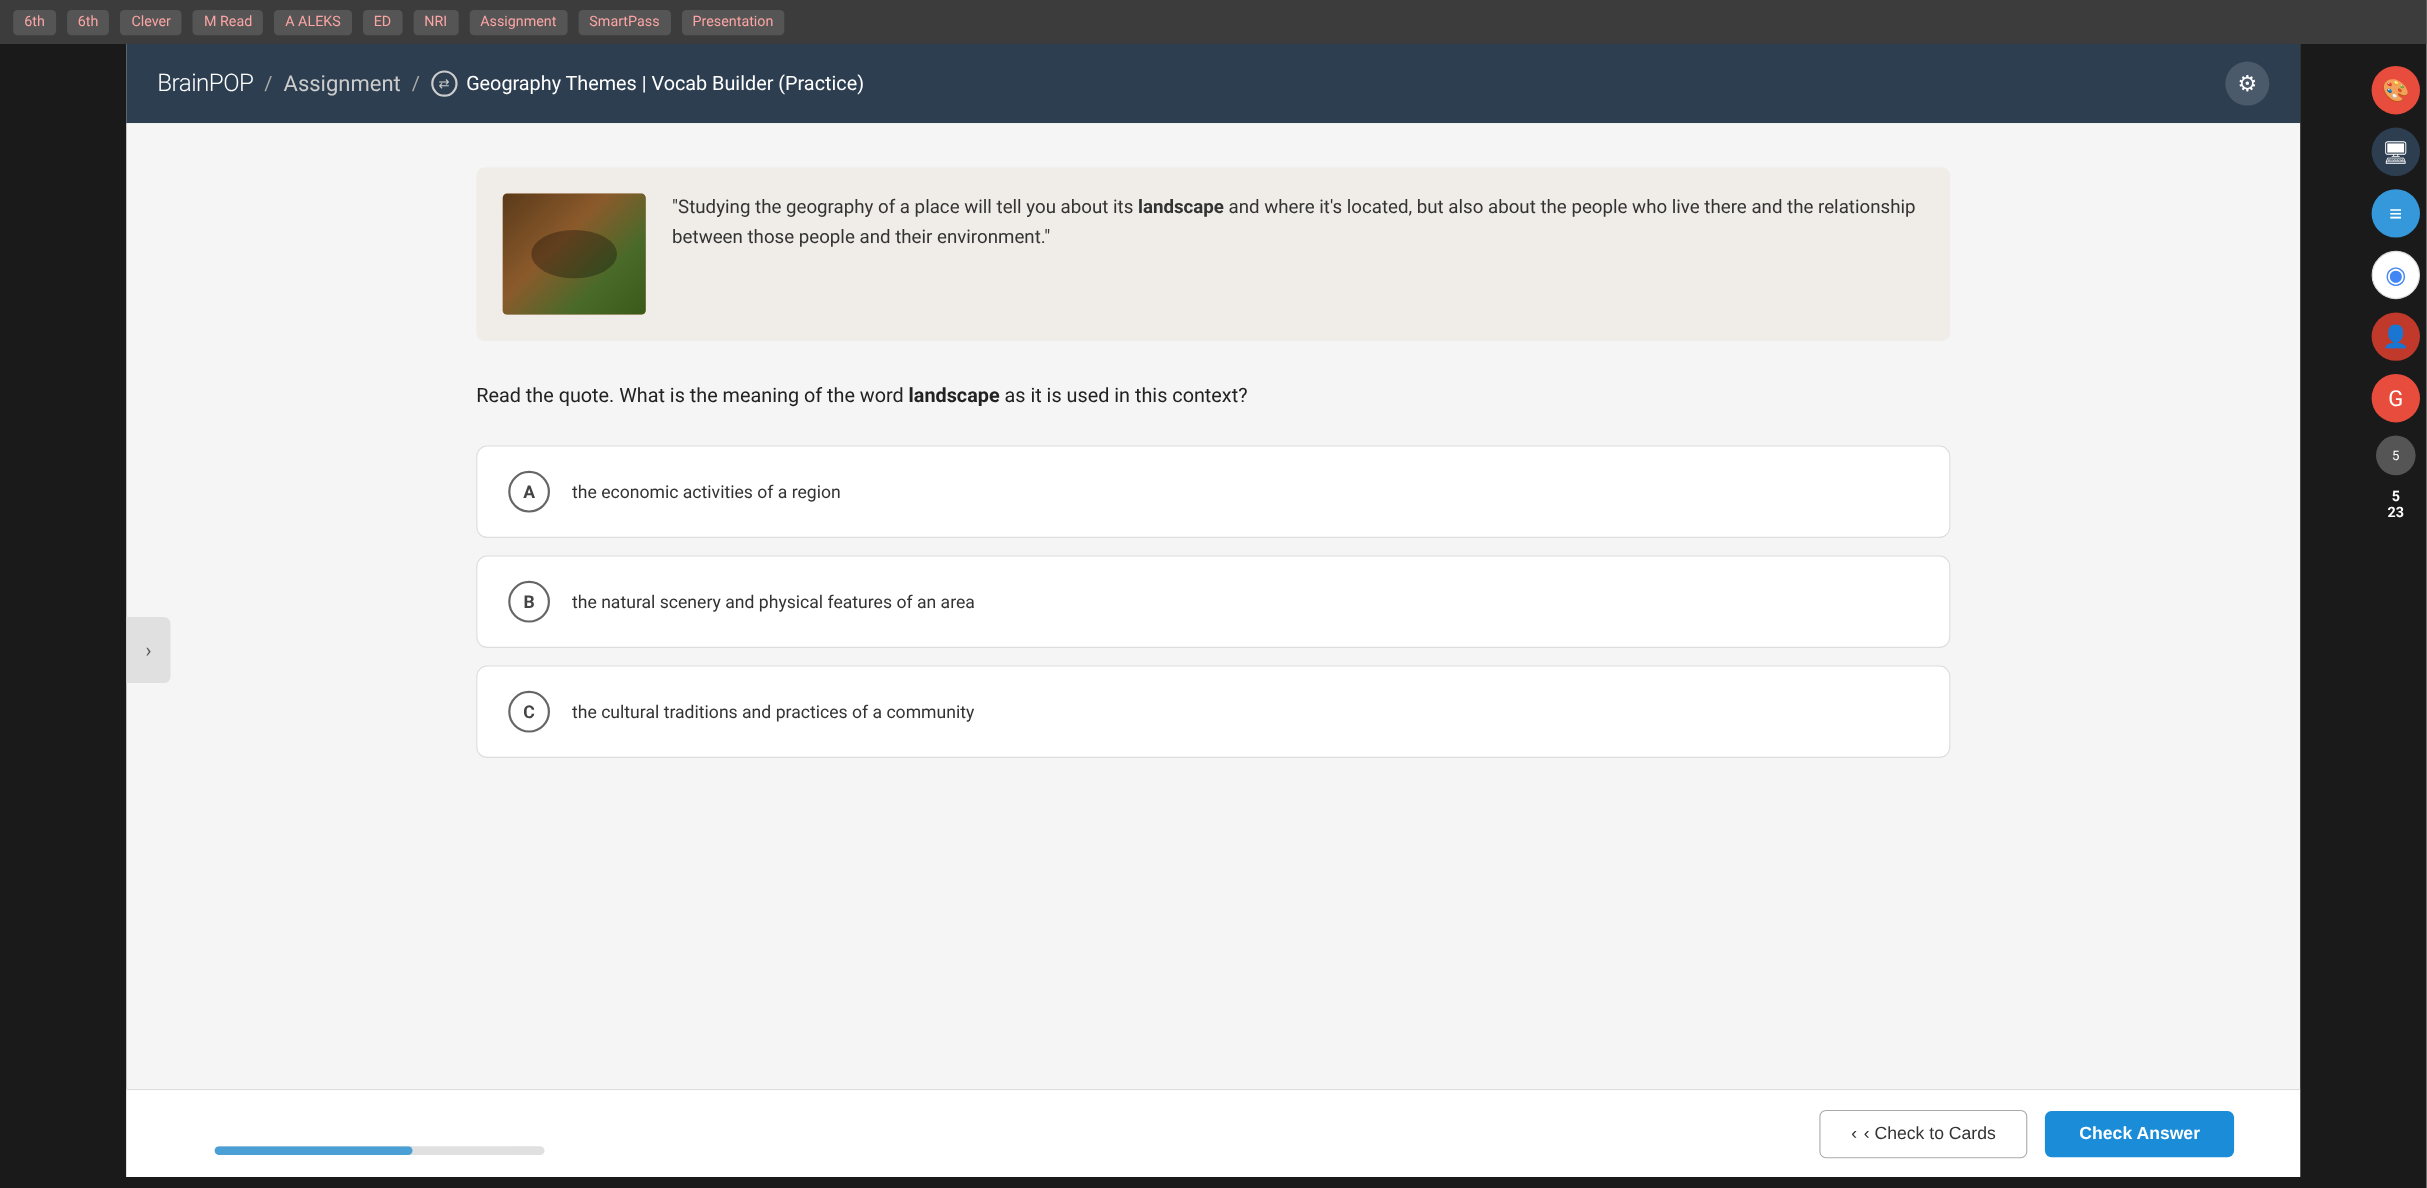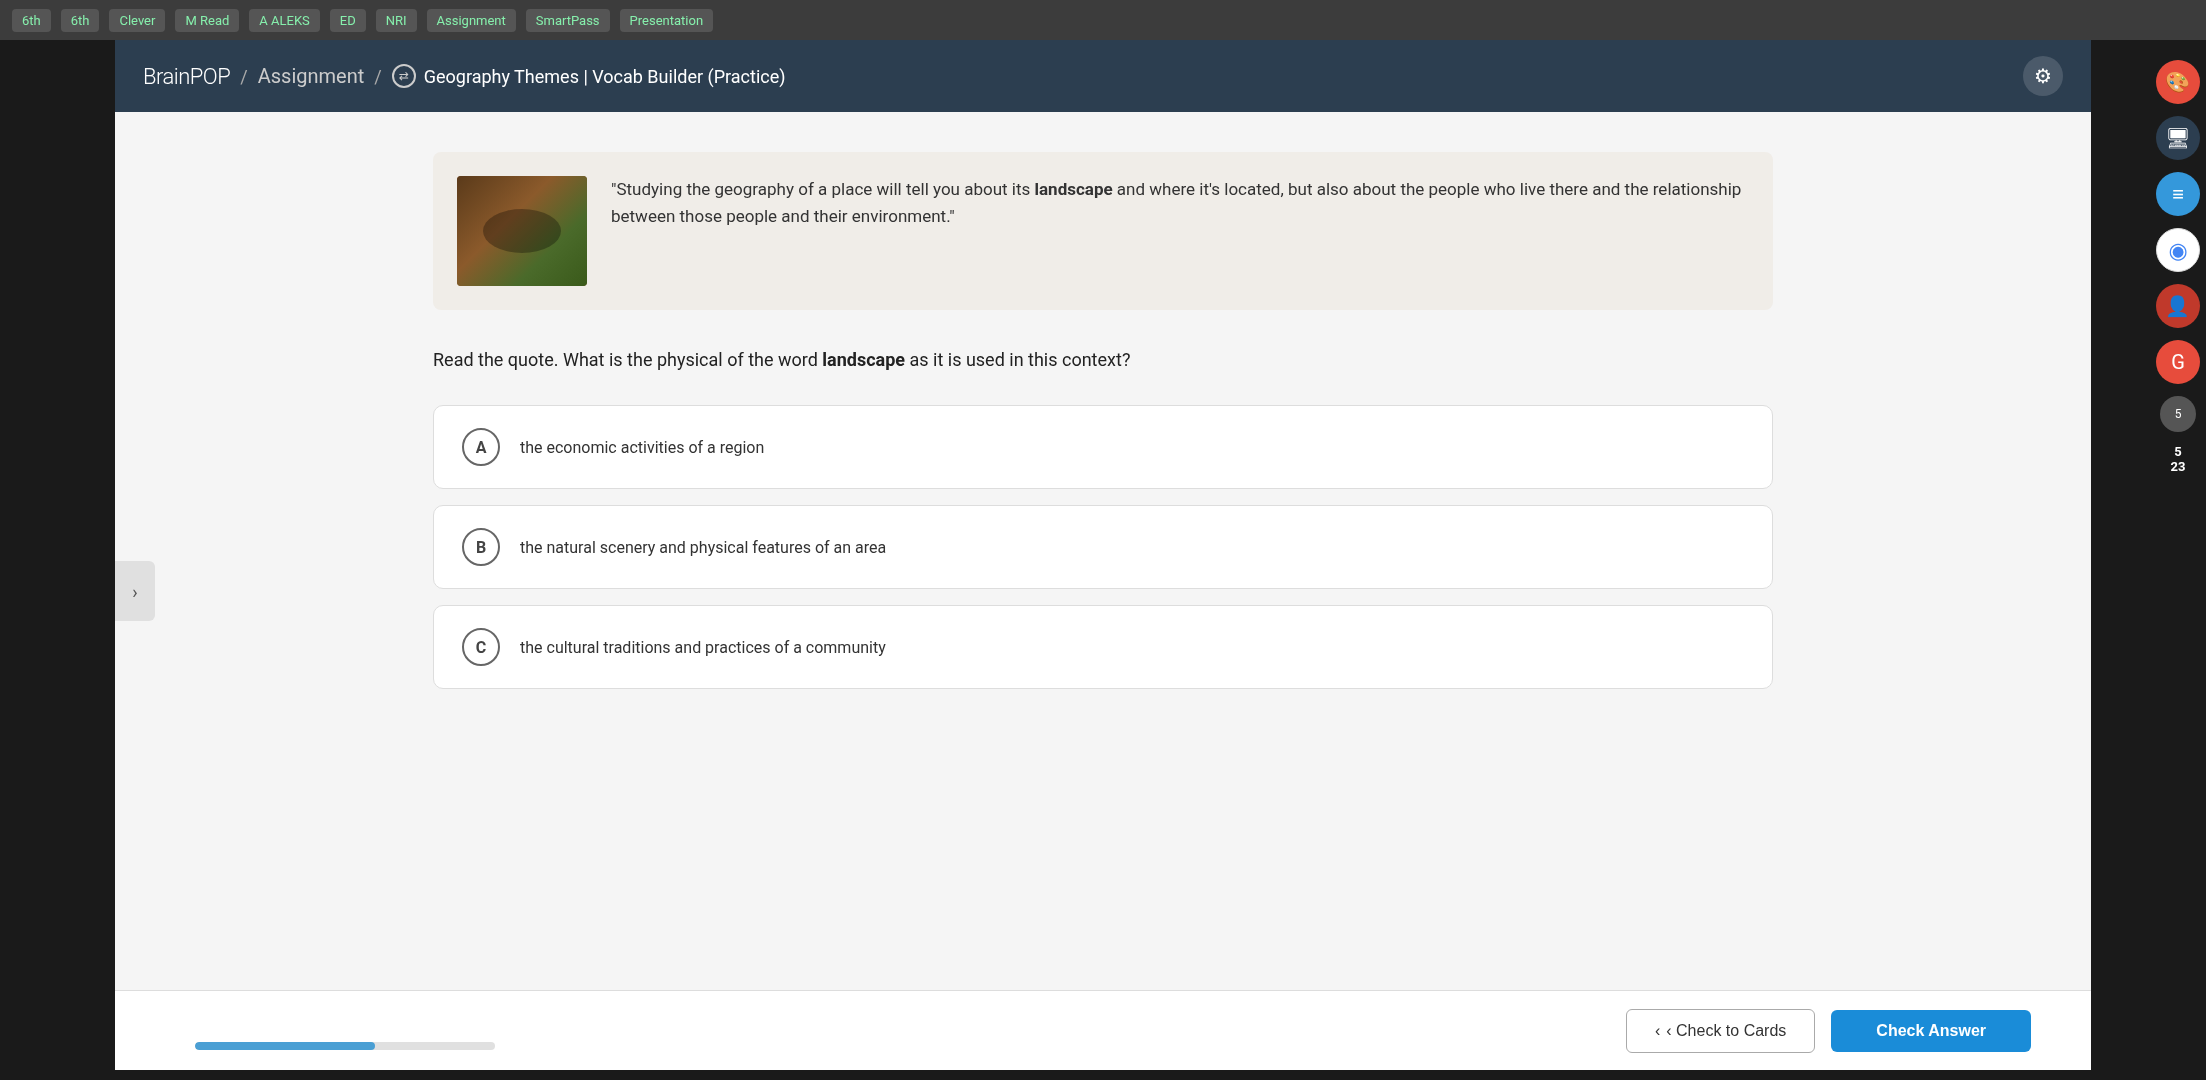--- a/index.html
+++ b/index.html
@@ -23,21 +23,21 @@
     }
 
     .browser-bar-icons {
       display: flex;
       align-items: center;
       gap: 10px;
       flex: 1;
     }
 
     .browser-tab-item {
-      color: #86efac;
+      color: #fca5a5;
       font-size: 13px;
       padding: 4px 10px;
       background: #555;
       border-radius: 4px;
       cursor: pointer;
     }
 
     
     .app-container {
       background: #fff;
@@ -307,21 +307,21 @@
       cursor: pointer;
       display: flex;
       align-items: center;
       gap: 6px;
     }
 
     .btn-check {
       background: #1a8cd8;
       border: none;
       color: #fff;
-      padding: 12px 45px;
+      padding: 12px 31px;
       border-radius: 6px;
       font-size: 16px;
       font-weight: 600;
       cursor: pointer;
     }
 
     
     .right-sidebar {
       position: fixed;
       right: 0;
@@ -412,21 +412,21 @@
       <div class="quote-section">
         <div class="quote-image">
           <div class="quote-image-inner"></div>
         </div>
         <div class="quote-text">
           <span>"Studying the geography of a place will tell you about its </span><strong>landscape</strong><span> and where it's located, but also about the people who live there and the relationship between those people and their environment."</span>
         </div>
       </div>
 
       <div class="question-text">
-        <span>Read the quote. What is the physical of the word </span><strong>landscape</strong><span> as it is used in this context?</span>
+        <span>Read the quote. What is the meaning of the word </span><strong>landscape</strong><span> as it is used in this context?</span>
       </div>
 
       <div class="options-list">
 
         <div class="option-item">
           <div class="option-letter">A</div>
           <span class="option-text">the economic activities of a region</span>
         </div>
 
         <div class="option-item">

